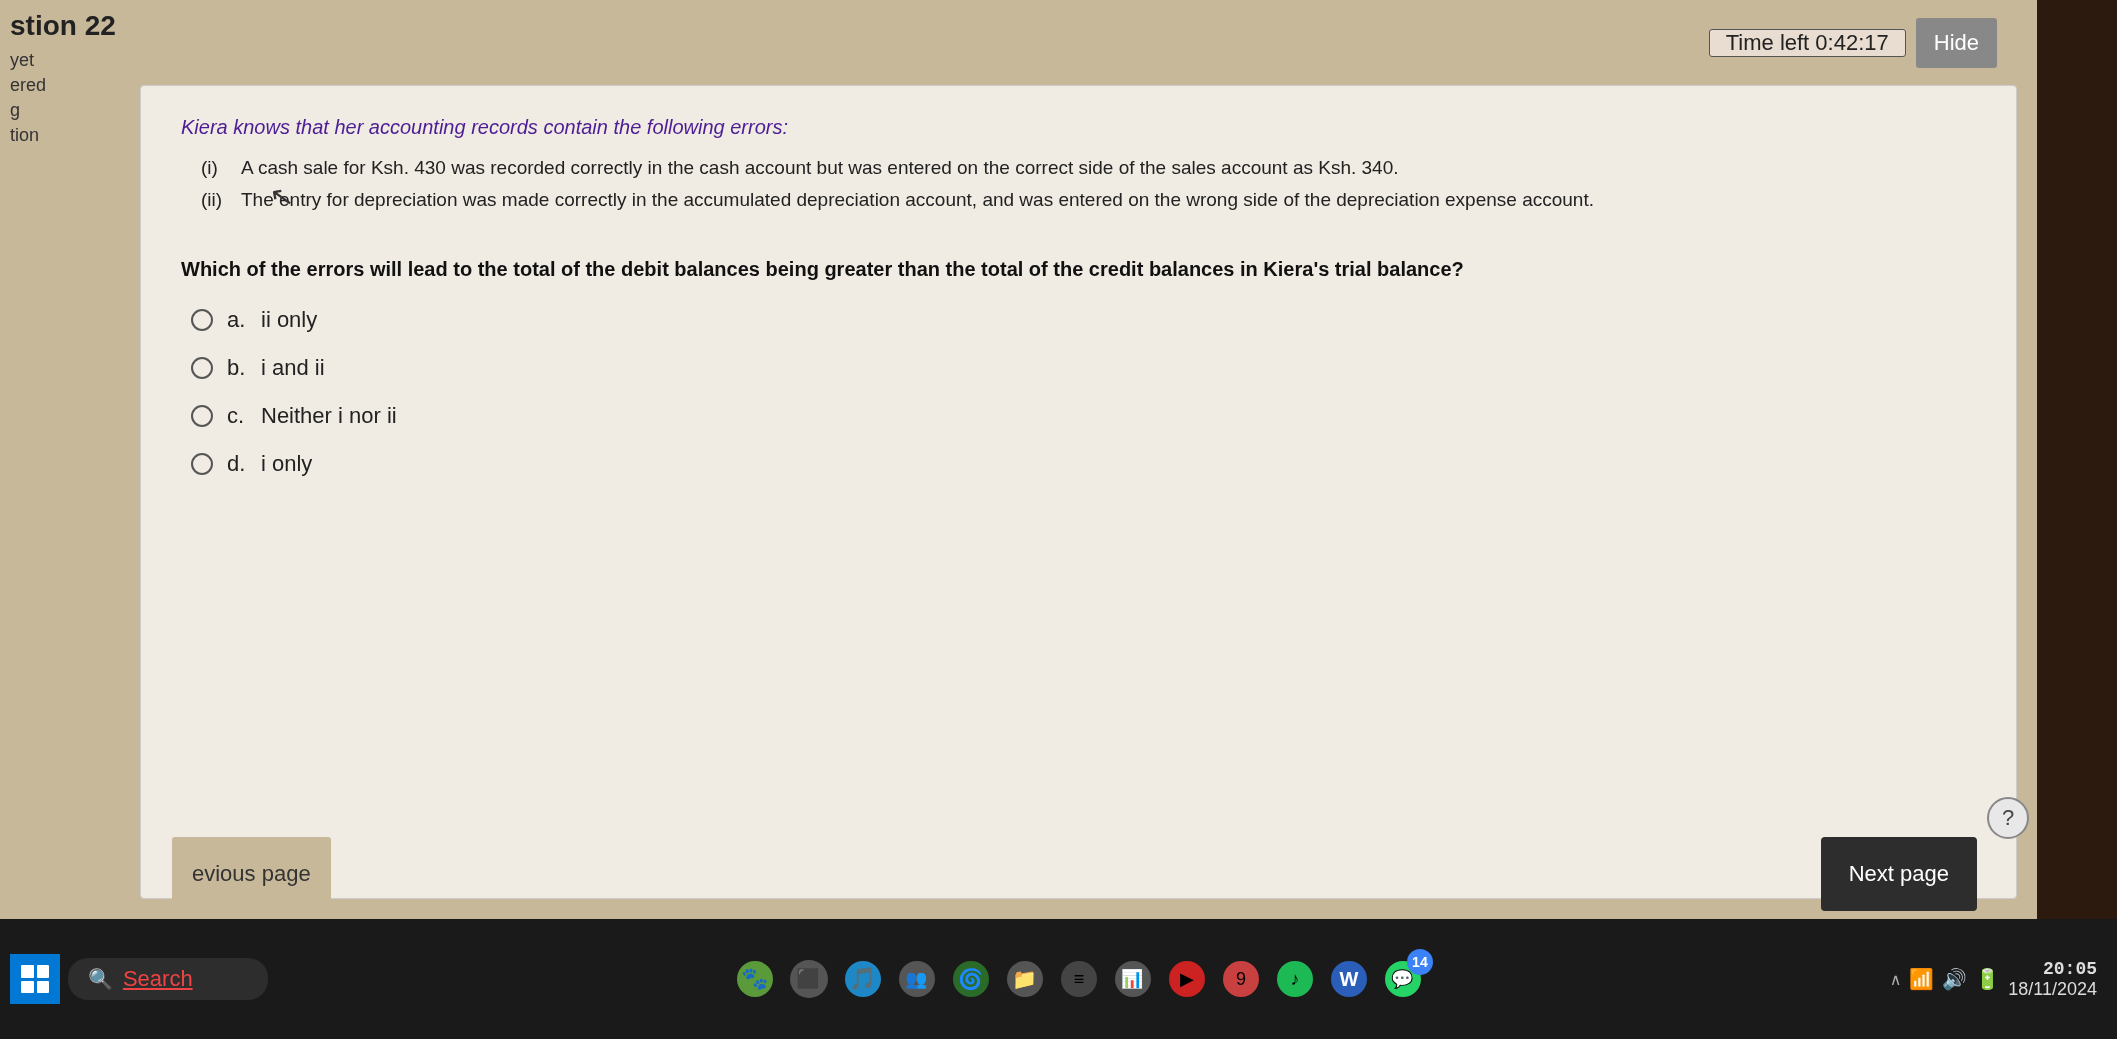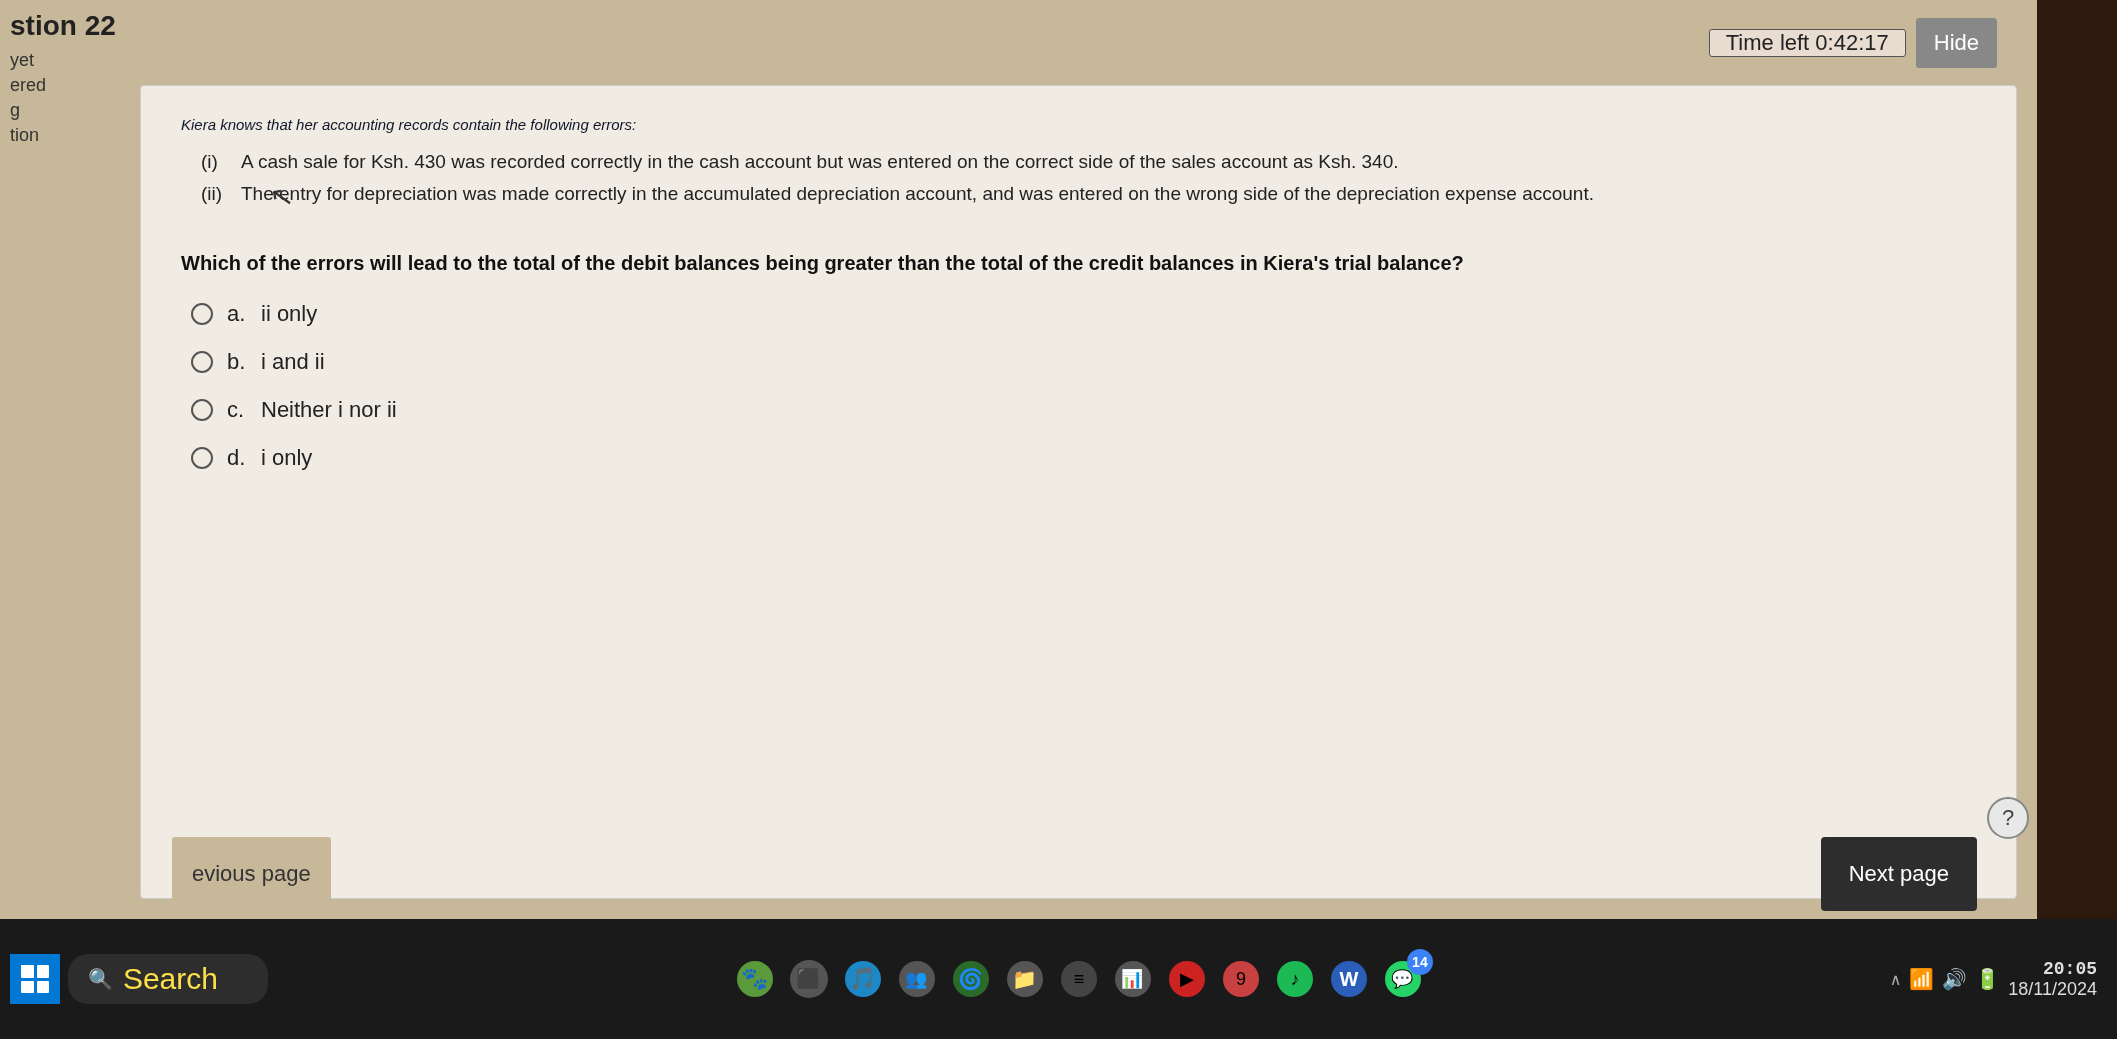--- a/index.html
+++ b/index.html
@@ -82,22 +82,22 @@
       left: 140px;
       right: 100px;
       background: #f0ebe3;
       border: 1px solid #ccc;
       border-radius: 4px;
       padding: 30px 40px;
       bottom: 140px;
     }
 
     .question-intro {
-      font-size: 15px;
-      color: #0f172a;
+      font-size: 20px;
+      color: #4c1d95;
       margin-bottom: 18px;
       font-style: italic;
     }
 
     .error-list {
       margin-left: 20px;
       margin-bottom: 18px;
     }
 
     .error-item {
@@ -251,22 +251,23 @@
       gap: 10px;
       min-width: 200px;
     }
 
     .search-icon-wrap {
       color: #aaa;
       font-size: 20px;
     }
 
     .search-label {
-      color: #fde047;
-      font-size: 30px;
+      color: #ef4444;
+      font-size: 22px;
+      text-decoration: underline;
     }
 
     .taskbar-icons {
       display: flex;
       align-items: center;
       gap: 10px;
       flex: 1;
       justify-content: center;
     }
 

